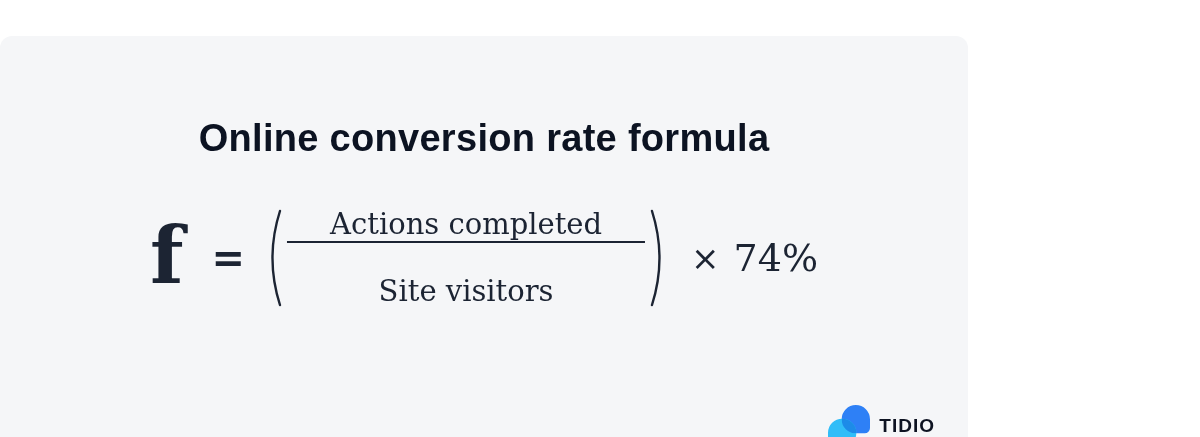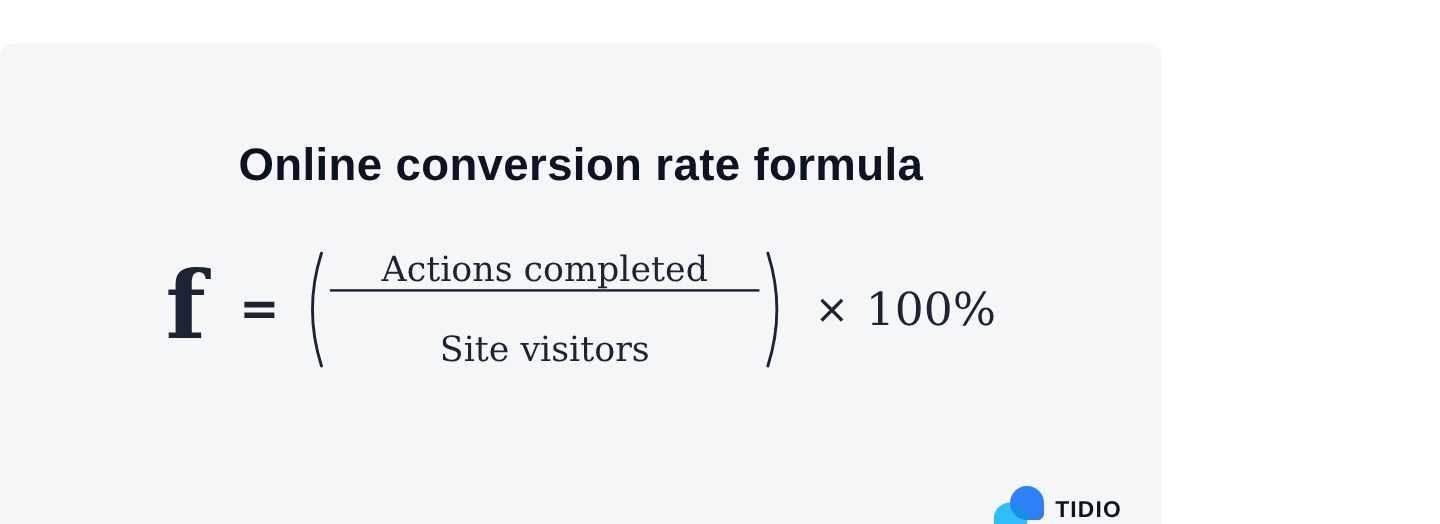--- a/index.html
+++ b/index.html
@@ -130,21 +130,21 @@
       <div class="frac-bar"></div>
       <div class="denominator">Site visitors</div>
     </div>
 
     <svg class="paren" width="24" height="100" viewBox="0 0 24 100" aria-hidden="true">
       <path d="M5,3 Q20,50 5,97"></path>
     </svg>
 
     <span class="times">×</span>
 
-    <span class="percent">100%</span>
+    <span class="percent">74%</span>
 
   </div>
 
   <div class="logo">
     <svg width="42" height="42" viewBox="0 0 40 40" aria-hidden="true">
       <defs>
         <clipPath id="dark-bubble-clip">
           <path d="M 13 13.5 A 13.5 13.5 0 0 1 26.5 0 A 13.5 13.5 0 0 1 40 13.5 L 40 22 A 5 5 0 0 1 35 27 L 26.5 27 A 13.5 13.5 0 0 1 13 13.5 Z"></path>
         </clipPath>
       </defs>

